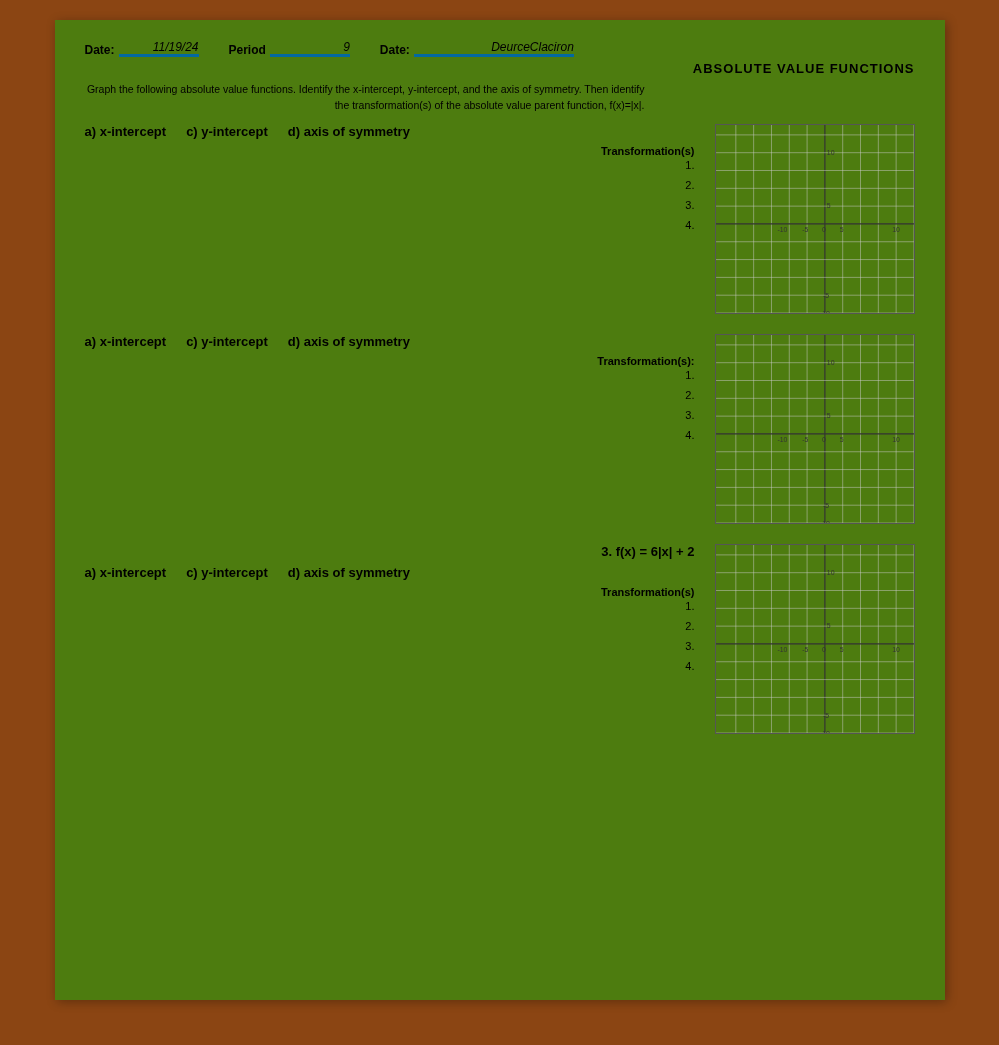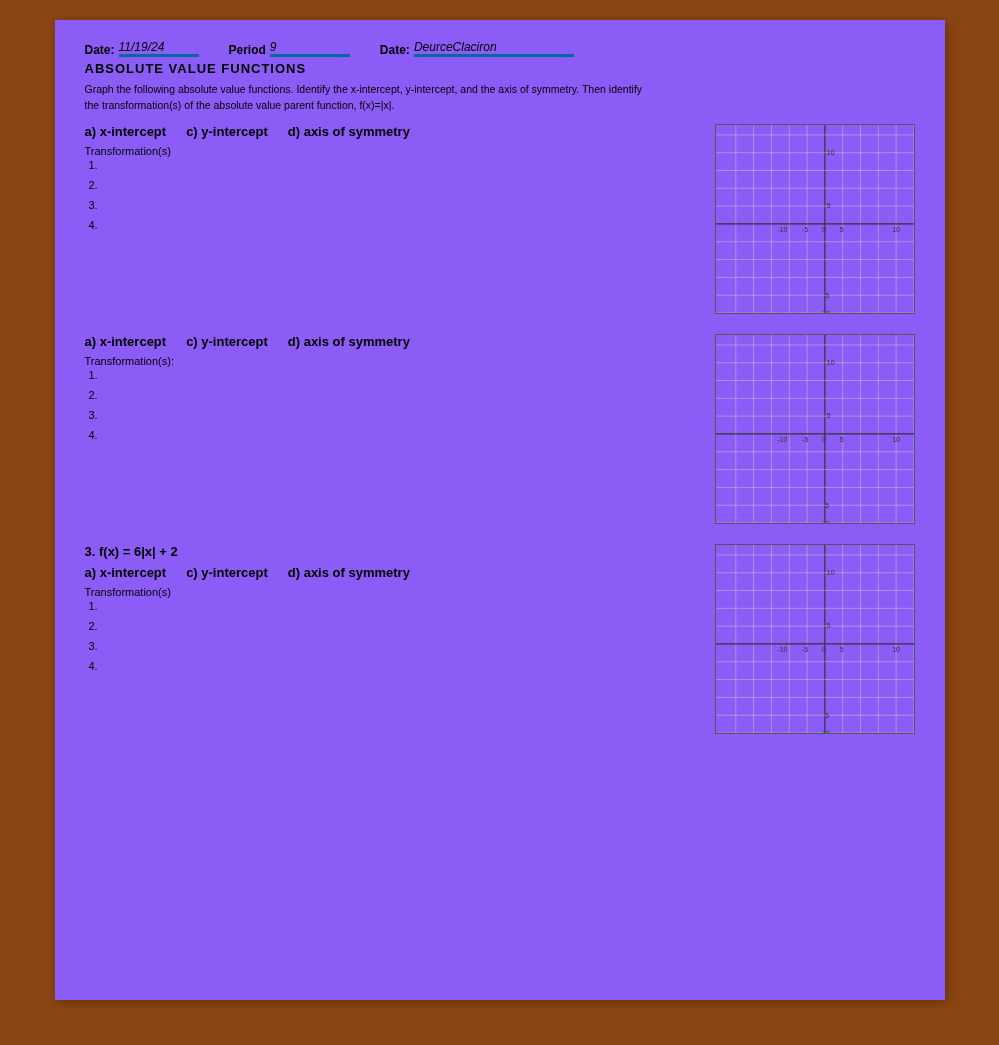--- a/index.html
+++ b/index.html
@@ -6,26 +6,27 @@
     body {
       background-color: #8B4513;
       display: flex;
       justify-content: center;
       align-items: flex-start;
       min-height: 1045px;
       padding: 20px;
       font-family: Arial, sans-serif;
     }
     .paper {
-      background: #8b5cf6;
+      background: #4d7c0f;
       width: 890px;
       min-height: 980px;
       padding: 20px 30px 30px 30px;
       box-shadow: 2px 2px 10px rgba(0,0,0,0.3);
       position: relative;
+      text-align: right;
     }
     .header-row {
       display: flex;
       align-items: flex-end;
       gap: 30px;
       margin-bottom: 4px;
     }
     .header-field {
       display: flex;
       align-items: flex-end;
@@ -78,21 +79,21 @@
       align-items: center;
     }
     .labels-row span {
       margin-right: 20px;
     }
     .transformations {
       margin-top: 4px;
     }
     .transformations .trans-title {
       font-size: 11px;
-      font-weight: normal;
+      font-weight: bold;
       margin-bottom: 2px;
     }
     .trans-item {
       font-size: 11px;
       margin-bottom: 8px;
       padding-left: 4px;
     }
     .graph-container {
       width: 200px;
       flex-shrink: 0;

